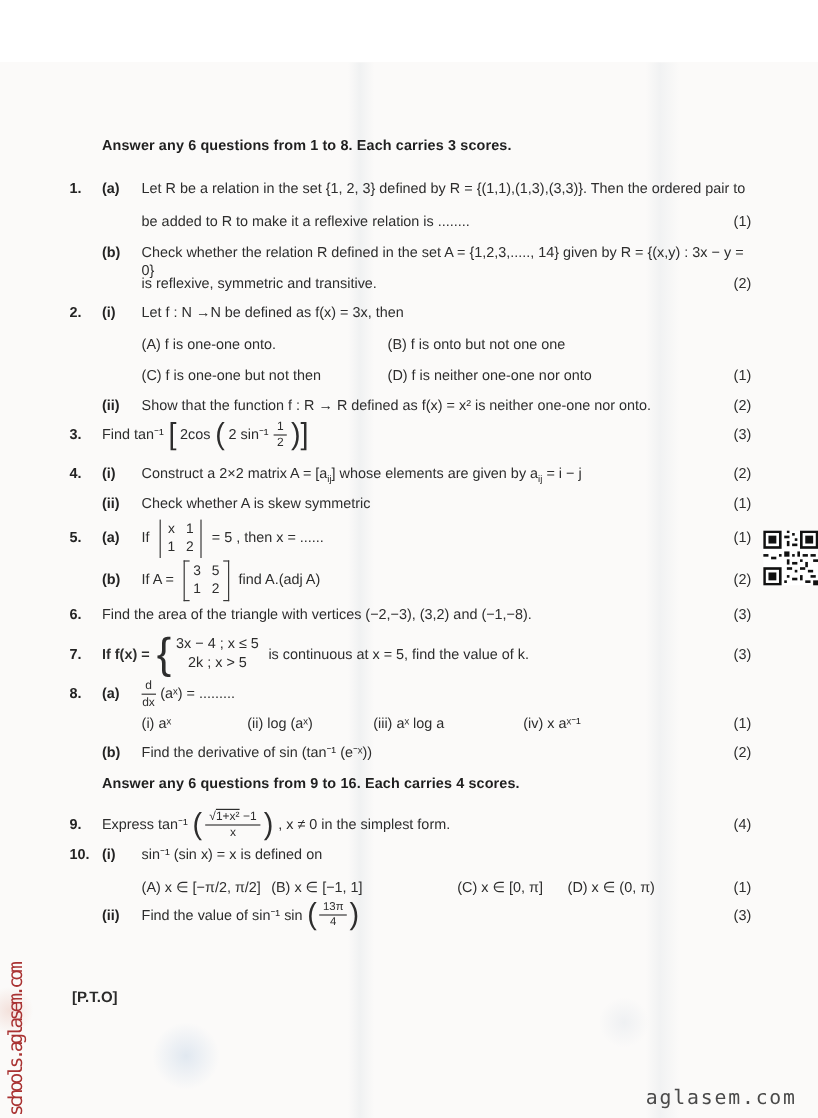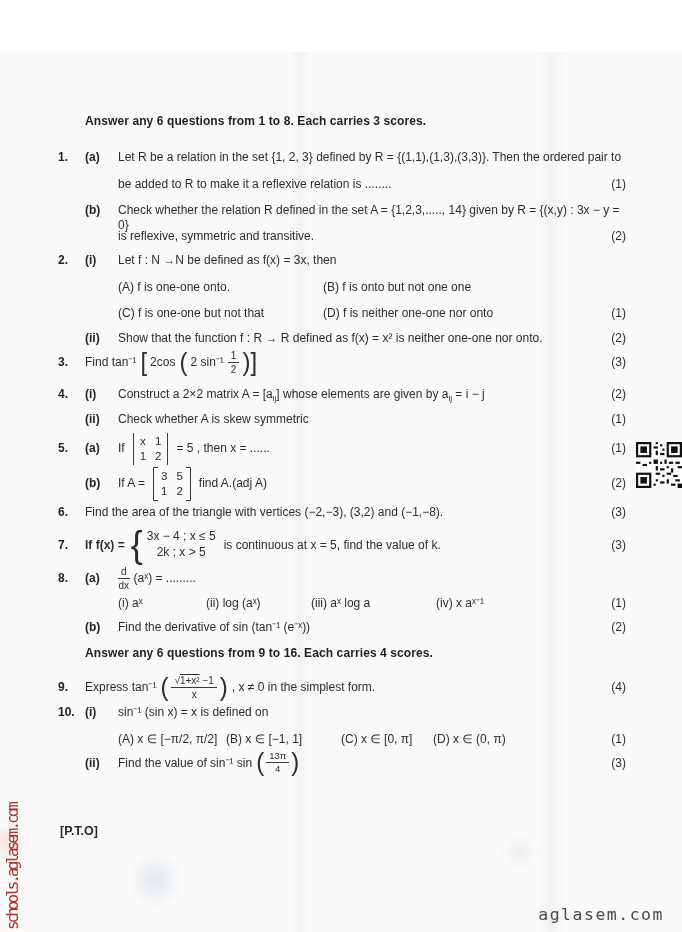--- a/index.html
+++ b/index.html
@@ -41,21 +41,21 @@
           padding:2px 8px; text-align:center; line-height:1.25; font-size:11.5px; }
   .bmat::before { content:""; position:absolute; left:0; top:0; bottom:0; width:4px;
           border:1.3px solid #3a3a3a; border-right:none; }
   .bmat::after { content:""; position:absolute; right:0; top:0; bottom:0; width:4px;
           border:1.3px solid #3a3a3a; border-left:none; }
   .pw { display:inline-flex; flex-direction:column; line-height:1.3; font-size:12px; text-align:left; }
   .rad { text-decoration:overline; }
   sub { font-size:8px; }
   .opt { flex:none; }
   .w205 { width:205px; } .w88 { width:88px; } .w105 { width:105px; } .w125 { width:125px; }
-  .wA { width:108px; } .wB { width:115px; } .wC { width:92px; }
+  .wA { width:108px; } .wB { width:115px; } .wC { width:92px;margin-left:40px; }
   .pto { position:absolute; left:60px; top:824px; font-weight:bold; color:#2a2a2a; font-size:12.5px; }
   .wm-left { position:absolute; left:3px; bottom:2px; writing-mode:vertical-rl; transform:rotate(180deg);
     font-family:"DejaVu Sans Mono", monospace; font-size:16px; letter-spacing:-3px; color:#a93232; line-height:1.25; }
   .brand { position:absolute; right:18px; bottom:8px; font-family:"DejaVu Sans Mono", monospace;
     font-size:16.5px; letter-spacing:1.5px; color:#4a4a4a; }
   .qr { position:absolute; left:636px; top:442px; width:46px; height:46px; }
 </style>
 </head>
 <body>
 
@@ -97,21 +97,21 @@
     <span class="plabel">(i)</span>
     <span class="body-text">Let f : N →N be defined as f(x) = 3x, then</span>
   </div>
   <div class="row" style="top:280px">
     <span class="sp60"></span>
     <span class="opt w205">(A)  f is one-one onto.</span>
     <span class="opt">(B)  f is onto but not one one</span>
   </div>
   <div class="row" style="top:306px">
     <span class="sp60"></span>
-    <span class="opt w205">(C)  f is one-one but not that</span>
+    <span class="opt w205">(C)  f is one-one but not then</span>
     <span class="opt">(D) f is neither one-one nor onto</span>
     <span class="fill"></span>
     <span class="marks">(1)</span>
   </div>
 
   <div class="row" style="top:331px">
     <span class="qnum"></span>
     <span class="plabel">(ii)</span>
     <span class="body-text">Show that the function f : R → R defined as f(x) = x² is neither one-one nor onto.</span>
     <span class="fill"></span>

